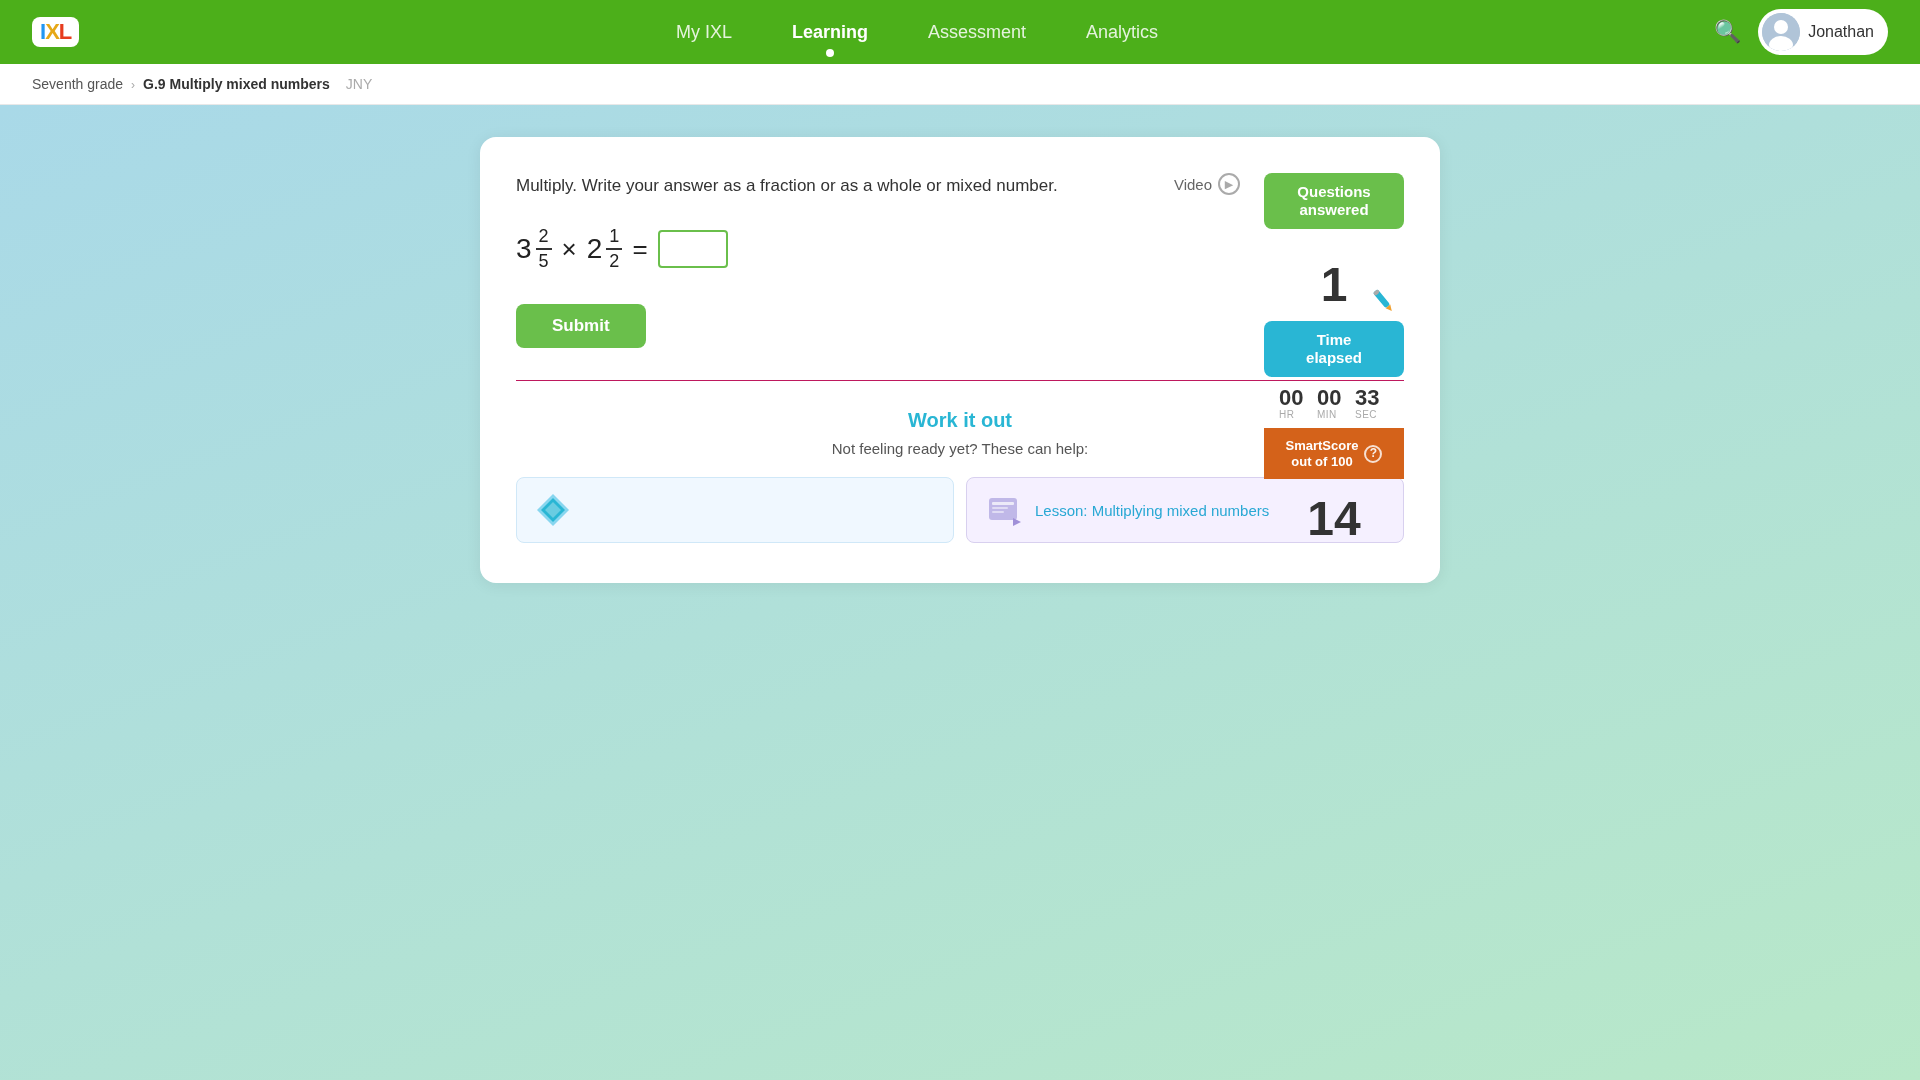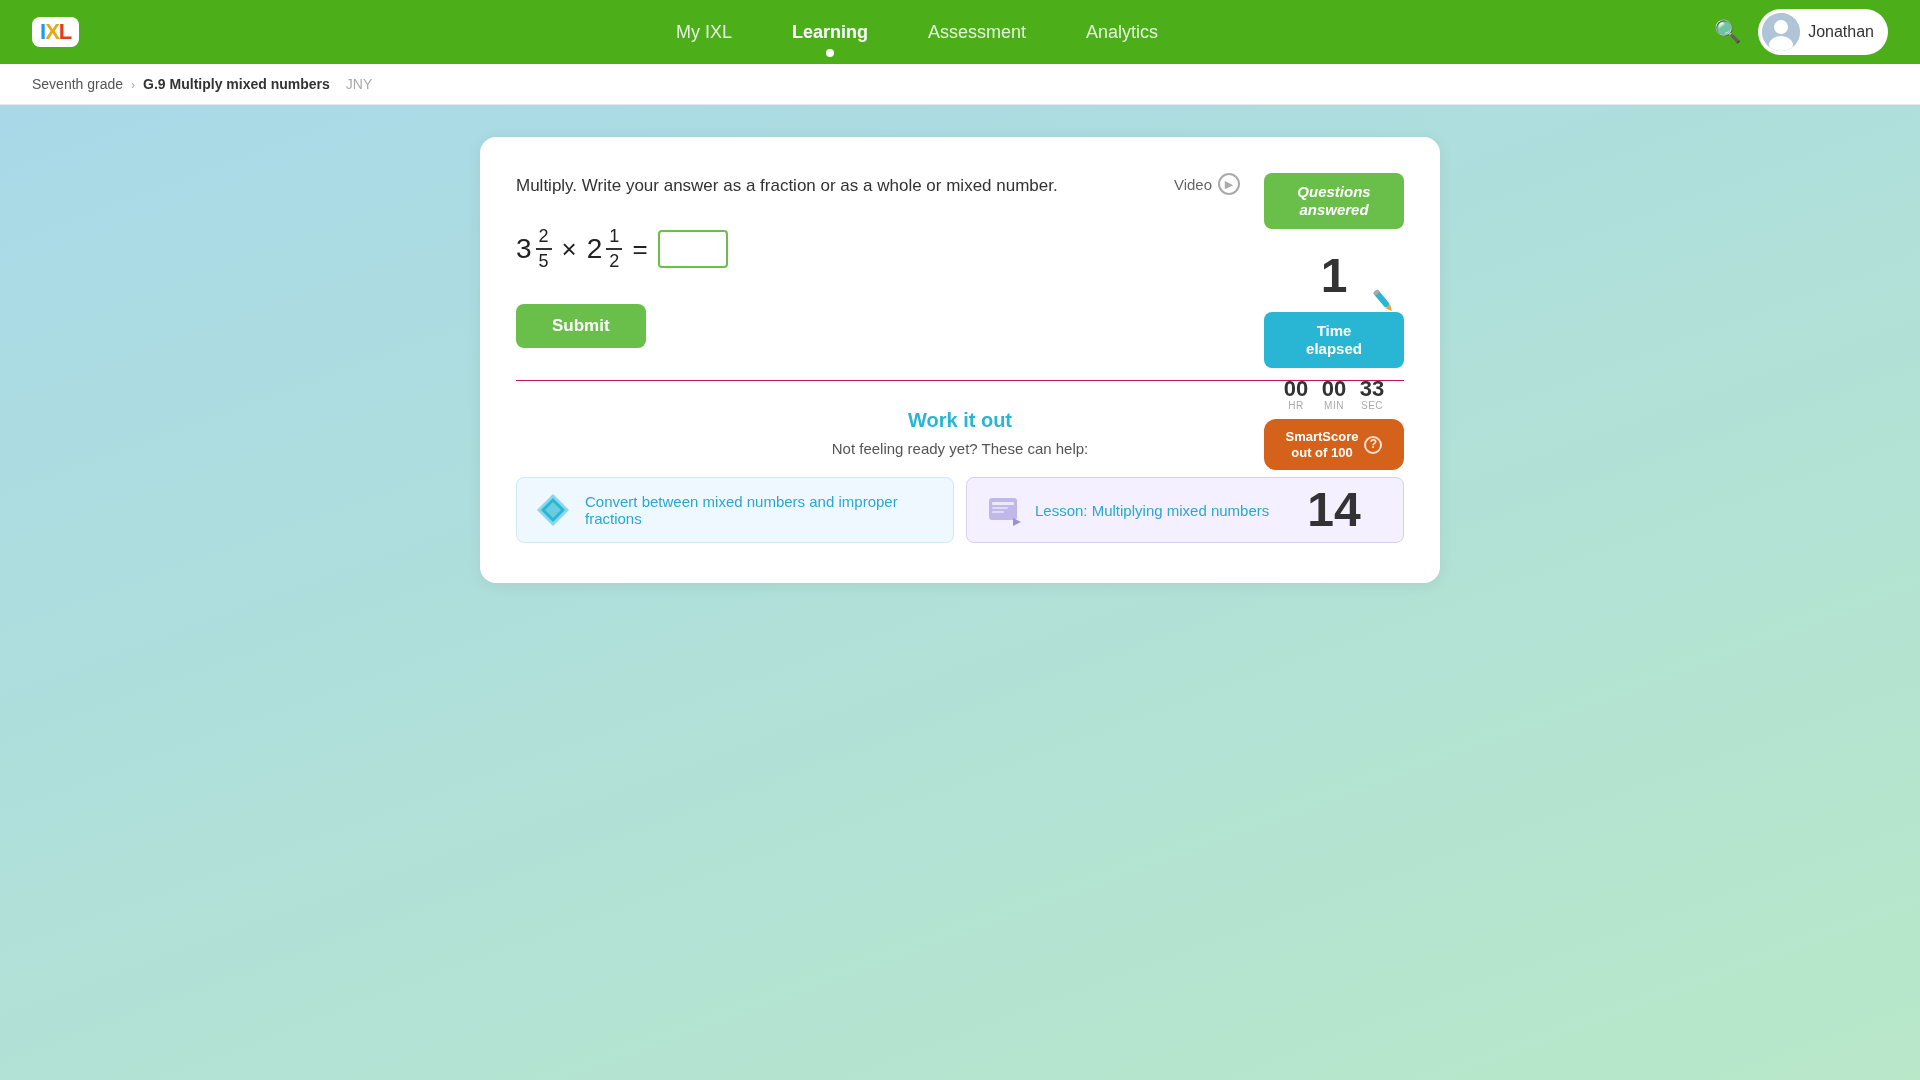--- a/index.html
+++ b/index.html
@@ -160,22 +160,21 @@
     }
     .qa-badge {
       background: #6abf4b;
       color: #fff;
       border-radius: 8px;
       padding: 10px 16px;
       text-align: center;
       font-size: 15px;
       font-weight: 700;
       line-height: 1.2;
-      margin-bottom: 7px;
-      font-style: italic;
+      margin-bottom: 16px;
     }
     .qa-number {
       font-size: 48px;
       font-weight: 700;
       color: #333;
       text-align: center;
       padding: 16px 0 8px;
       line-height: 1;
     }
     .time-badge {
@@ -191,39 +190,39 @@
     }
     .time-display {
       display: flex;
       justify-content: center;
       gap: 4px;
       padding: 10px 0 4px;
     }
     .time-unit {
       display: flex;
       flex-direction: column;
-      align-items: center;
+      align-items: flex-start;
       min-width: 34px;
     }
     .time-val {
       font-size: 22px;
       font-weight: 700;
       color: #333;
       line-height: 1;
     }
     .time-label {
       font-size: 10px;
       color: #aaa;
       text-transform: uppercase;
       letter-spacing: 0.5px;
     }
     .smart-badge {
       background: #d4621a;
       color: #fff;
-      border-radius: 12px;
+      border-radius: 0;
       padding: 10px 16px;
       text-align: center;
       font-size: 13px;
       font-weight: 700;
       line-height: 1.2;
       margin-top: 4px;
       display: flex;
       align-items: center;
       justify-content: center;
       gap: 6px;
@@ -503,21 +502,20 @@
 
       <div class="resource-grid">
 
 
         <div class="resource-item">
           <svg class="resource-icon" viewBox="0 0 36 36">
             <polygon points="18,2 34,18 18,34 2,18" fill="#5bc8e8" opacity="0.7"></polygon>
             <polygon points="18,6 30,18 18,30 6,18" fill="#29b6d4"></polygon>
             <polygon points="18,10 26,18 18,26 10,18" fill="#fff" opacity="0.3"></polygon>
           </svg>
-          <a class="resource-link">Convert between mixed numbers and improper fractions</a>
         </div>
 
         <div class="resource-item resource-lesson">
           <svg class="resource-icon" viewBox="0 0 36 36">
             <rect x="4" y="6" width="28" height="22" rx="3" fill="#c0b8e8"></rect>
             <rect x="7" y="10" width="22" height="3" rx="1" fill="#fff" opacity="0.7"></rect>
             <rect x="7" y="15" width="16" height="2" rx="1" fill="#fff" opacity="0.5"></rect>
             <rect x="7" y="19" width="12" height="2" rx="1" fill="#fff" opacity="0.5"></rect>
             <polygon points="28,26 36,30 28,34" fill="#a090d8"></polygon>
           </svg>

